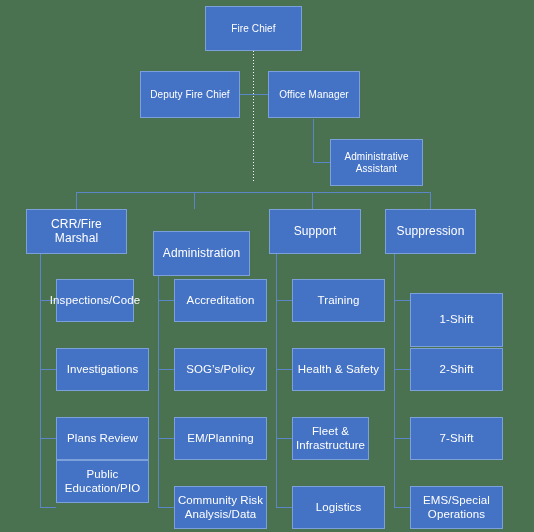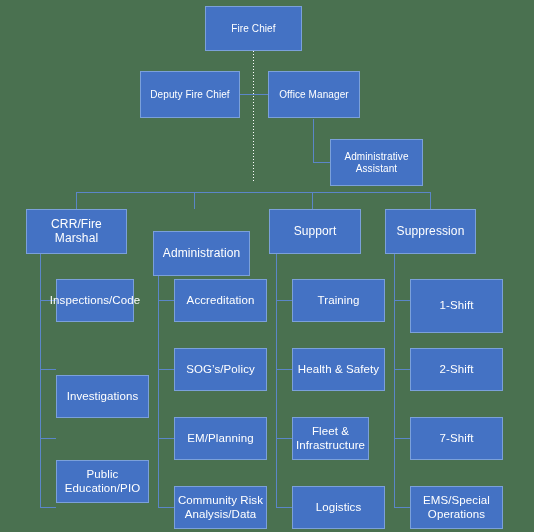--- a/index.html
+++ b/index.html
@@ -128,36 +128,37 @@
 
     <div class="box dept" style="left:26px; top:209px; width:101px; height:45px;">CRR/Fire Marshal</div>
 
     <div class="box dept" style="left:153px; top:209px; width:97px; height:45px;margin-top:22px;">Administration</div>
 
     <div class="box dept" style="left:269px; top:209px; width:92px; height:45px;">Support</div>
 
     <div class="box dept" style="left:385px; top:209px; width:91px; height:45px;">Suppression</div>
 
     <div class="box leaf" style="left:56px; top:279px; width:78px; height:43px;">Inspections/Code</div>
-    <div class="box leaf" style="left:56px; top:348px; width:93px; height:43px;margin-top:27px;">Investigations</div>
+    <div class="box leaf" style="left:56px; top:348px; width:93px; height:43px;">Investigations</div>
+    <div class="box leaf" style="left:56px; top:417px; width:93px; height:43px;">Plans Review</div>
     <div class="box leaf" style="left:56px; top:460px; width:93px; height:43px;">Public
 Education/PIO</div>
 
     <div class="box leaf" style="left:174px; top:279px; width:93px; height:43px;">Accreditation</div>
     <div class="box leaf" style="left:174px; top:348px; width:93px; height:43px;">SOG’s/Policy</div>
     <div class="box leaf" style="left:174px; top:417px; width:93px; height:43px;">EM/Planning</div>
     <div class="box leaf" style="left:174px; top:486px; width:93px; height:43px;">Community Risk
 Analysis/Data</div>
 
     <div class="box leaf" style="left:292px; top:279px; width:93px; height:43px;">Training</div>
     <div class="box leaf" style="left:292px; top:348px; width:93px; height:43px;">Health &amp; Safety</div>
     <div class="box leaf" style="left:292px; top:417px; width:77px; height:43px;">Fleet &amp;
 Infrastructure</div>
     <div class="box leaf" style="left:292px; top:486px; width:93px; height:43px;">Logistics</div>
 
-    <div class="box leaf" style="left:410px; top:279px; width:93px; height:54px;">1-Shift</div>
+    <div class="box leaf" style="left:410px; top:293px; width:93px; height:54px;">1-Shift</div>
     <div class="box leaf" style="left:410px; top:348px; width:93px; height:43px;">2-Shift</div>
     <div class="box leaf" style="left:410px; top:417px; width:93px; height:43px;">7-Shift</div>
     <div class="box leaf" style="left:410px; top:486px; width:93px; height:43px;">EMS/Special
 Operations</div>
 
   </div>
 </div>
 
 </body></html>

